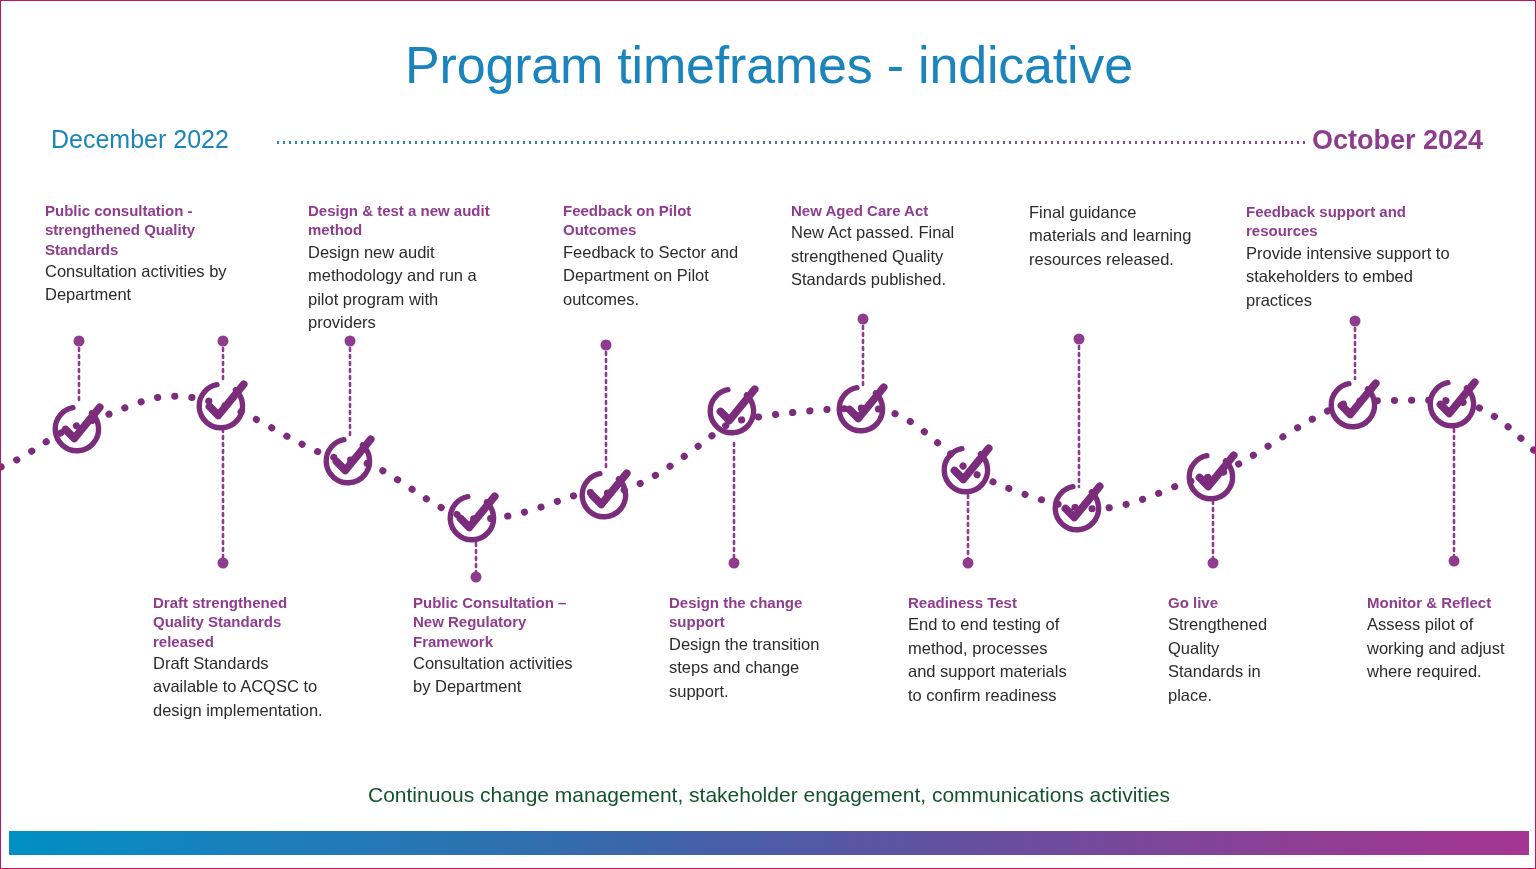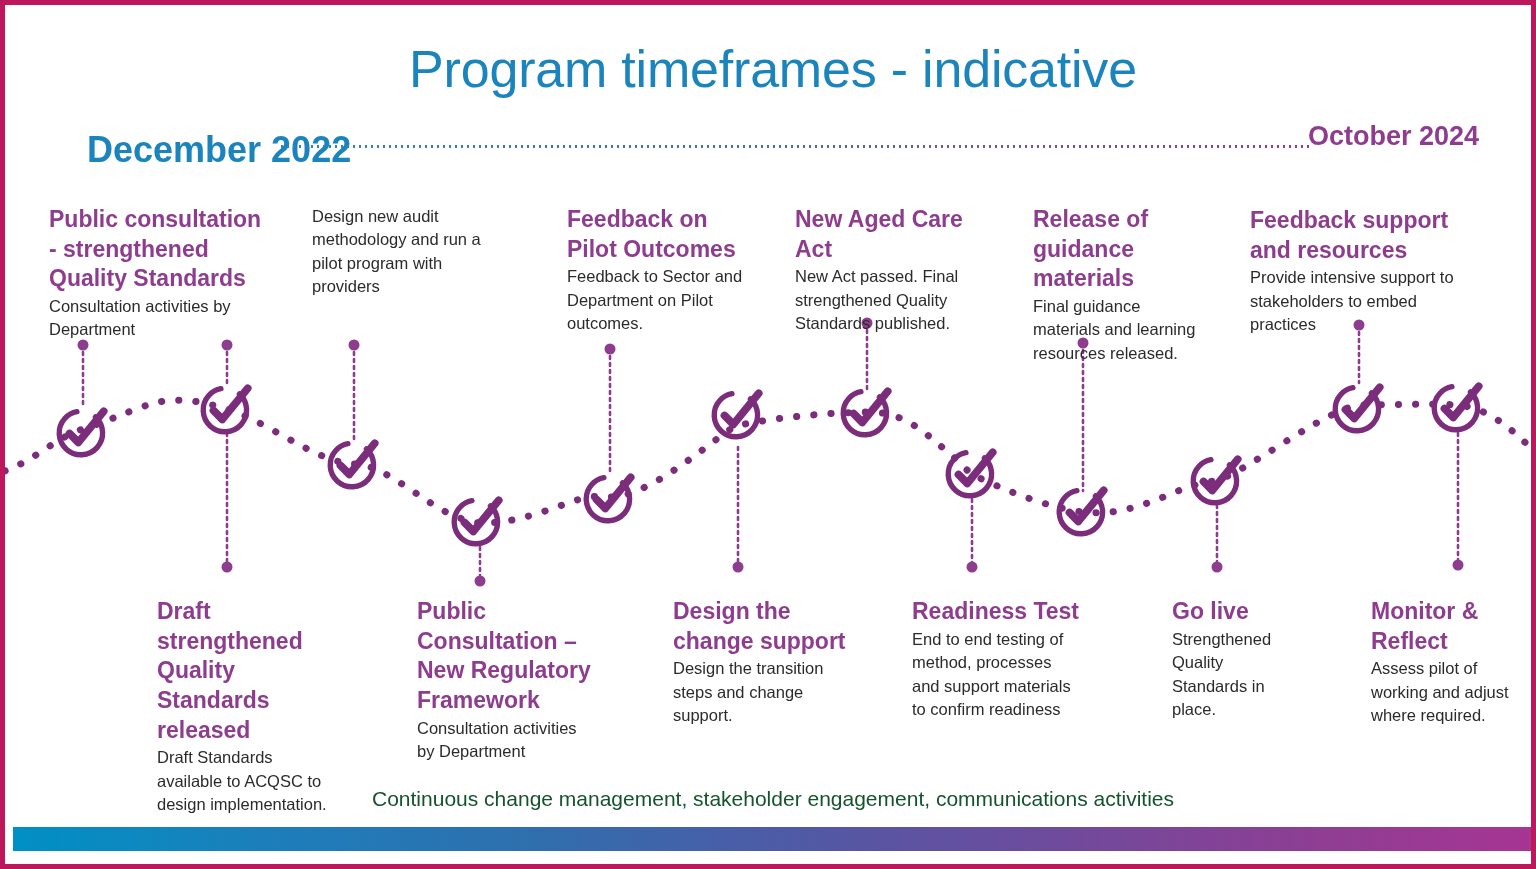--- a/index.html
+++ b/index.html
@@ -7,45 +7,44 @@
     width:1536px;height:869px;
     background:#ffffff;
     font-family:"Liberation Sans",sans-serif;
     overflow:hidden;
   }
   #slide{
     position:relative;
     width:1536px;height:869px;
     background:#ffffff;
     box-sizing:border-box;
-    border:5px solid #be185d;
+    border:1px solid #be185d;
     overflow:hidden;
   }
 
   
   #title{
     position:absolute;
     left:0;top:34px;width:1536px;
     text-align:center;
     font-size:52px;
     font-weight:400;
     color:#1b84bd;
     letter-spacing:-0.2px;
     white-space:nowrap;
   }
 
   
   #date-left{
     position:absolute;left:50px;top:124px;
-    font-size:36px;font-weight:bold;color:#1b84bd;
-    white-space:nowrap;
-    margin-left:32px;
+    font-size:25px;font-weight:normal;color:#1b84bd;
+    white-space:nowrap;
   }
   #date-right{
-    position:absolute;right:52px;top:116px;
+    position:absolute;right:52px;top:124px;
     font-size:27px;font-weight:bold;color:#8e3d8e;
     white-space:nowrap;
     text-align:right;
   }
   #date-connector-grad{
     position:absolute;
     left:276px;top:140px;width:1028px;height:3px;
     background:linear-gradient(to right,#2d85bd 0%,#4a6fae 45%,#8e3d8e 100%);
     -webkit-mask-image:repeating-linear-gradient(to right,#000 0 2px,transparent 2px 6px);
     mask-image:repeating-linear-gradient(to right,#000 0 2px,transparent 2px 6px);
@@ -53,21 +52,21 @@
 
   
   #wave-layer{
     position:absolute;left:0;top:0;width:1536px;height:869px;
     pointer-events:none;
   }
 
   
   .ms-block{position:absolute;}
   .ms-title{
-    font-size:23px;font-weight:bold;color:#8e3d8e;
+    font-size:15px;font-weight:bold;color:#8e3d8e;
     line-height:1.29;margin:0 0 1px 0;
   }
   .ms-desc{
     font-size:16.5px;font-weight:400;color:#2b2b2b;
     line-height:1.42;margin:0;
   }
 
   
   #footer-text{
     position:absolute;left:0;top:782px;width:1536px;
@@ -175,35 +174,35 @@
       <use href="#sym-check" x="1423" y="370" width="62" height="62"></use>
     </g>
   </svg>
 
   <div class="ms-block" style="left:44px;top:200px;width:215px">
     <p class="ms-title">Public consultation - strengthened Quality Standards</p>
     <p class="ms-desc">Consultation activities by Department</p>
   </div>
 
   <div class="ms-block" style="left:307px;top:200px;width:196px">
+    <p class="ms-title">Design &amp; test a new audit method</p>
     <p class="ms-desc">Design new audit methodology and run a pilot program with providers</p>
   </div>
 
   <div class="ms-block" style="left:562px;top:200px;width:196px">
     <p class="ms-title">Feedback on Pilot Outcomes</p>
     <p class="ms-desc">Feedback to Sector and Department on Pilot outcomes.</p>
   </div>
 
   <div class="ms-block" style="left:790px;top:200px;width:175px">
     <p class="ms-title">New Aged Care Act</p>
     <p class="ms-desc">New Act passed. Final strengthened Quality Standards published.</p>
   </div>
 
   <div class="ms-block" style="left:1028px;top:200px;width:175px">
-    <p class="ms-title">Release of guidance materials</p>
     <p class="ms-desc">Final guidance materials and learning resources released.</p>
   </div>
 
   <div class="ms-block" style="left:1245px;top:201px;width:210px">
     <p class="ms-title">Feedback support and resources</p>
     <p class="ms-desc">Provide intensive support to stakeholders to embed practices</p>
   </div>
 
   <div class="ms-block" style="left:152px;top:592px;width:180px">
     <p class="ms-title">Draft strengthened Quality Standards released</p>

